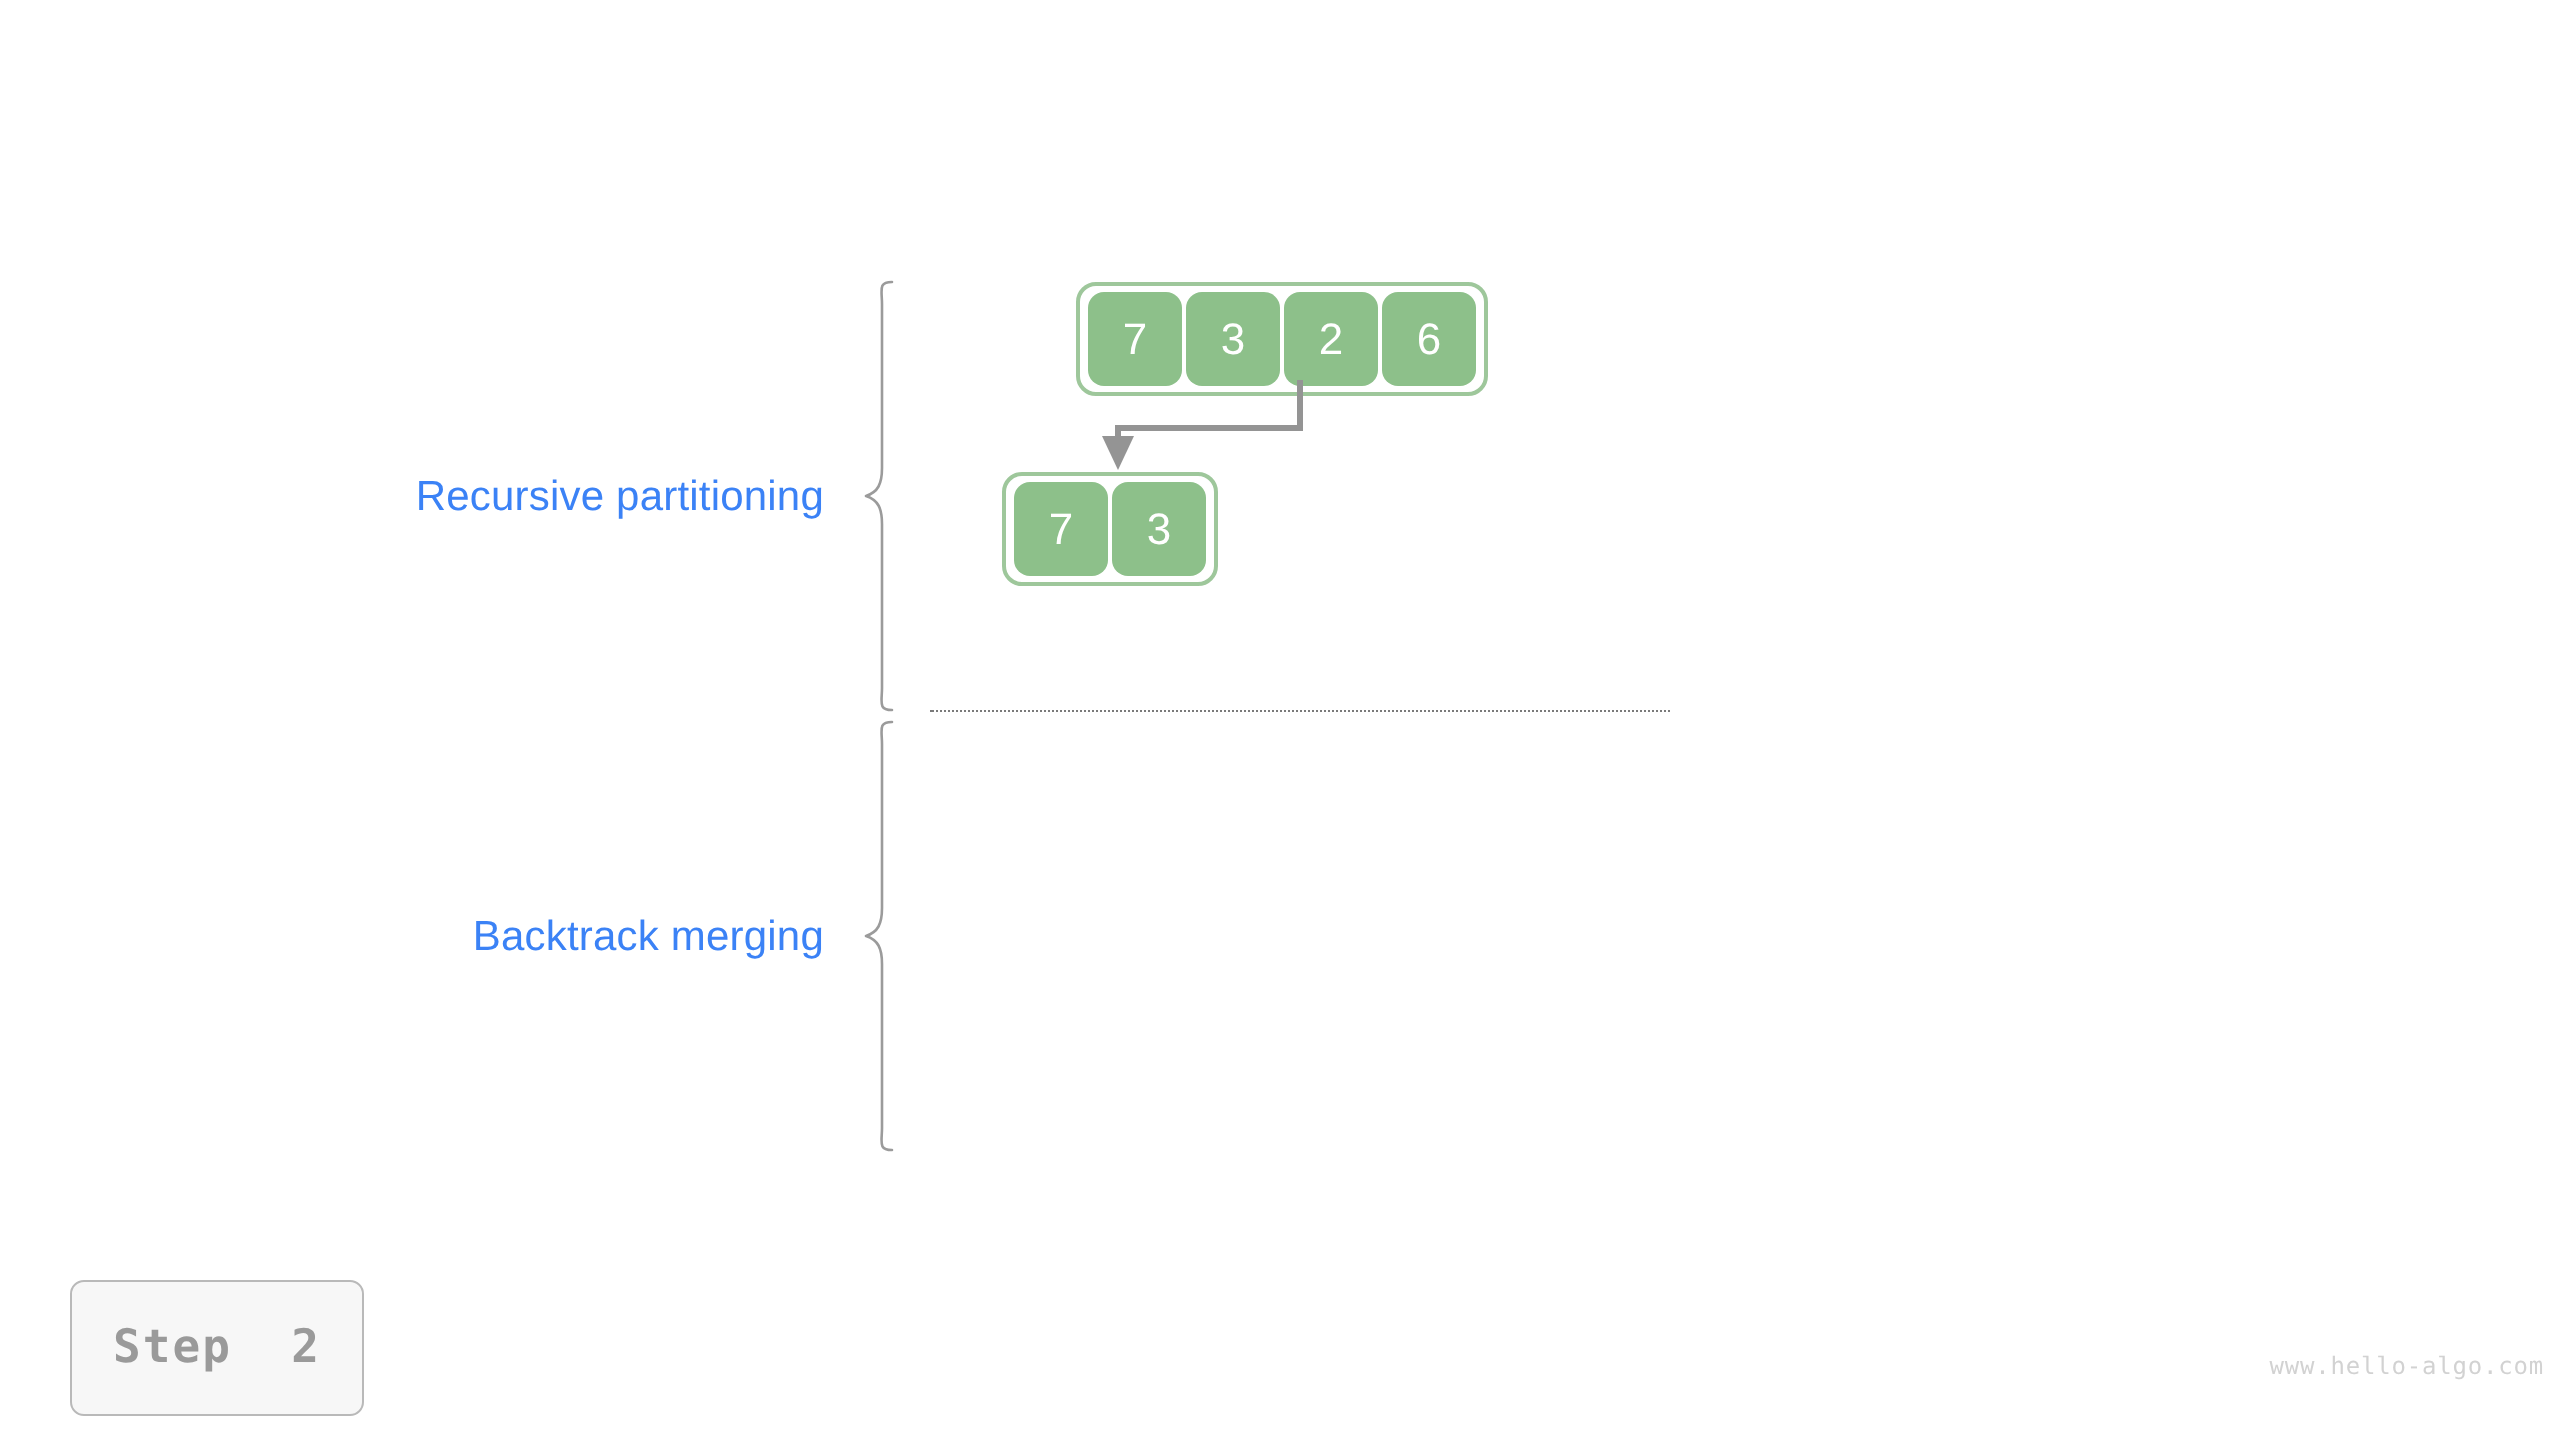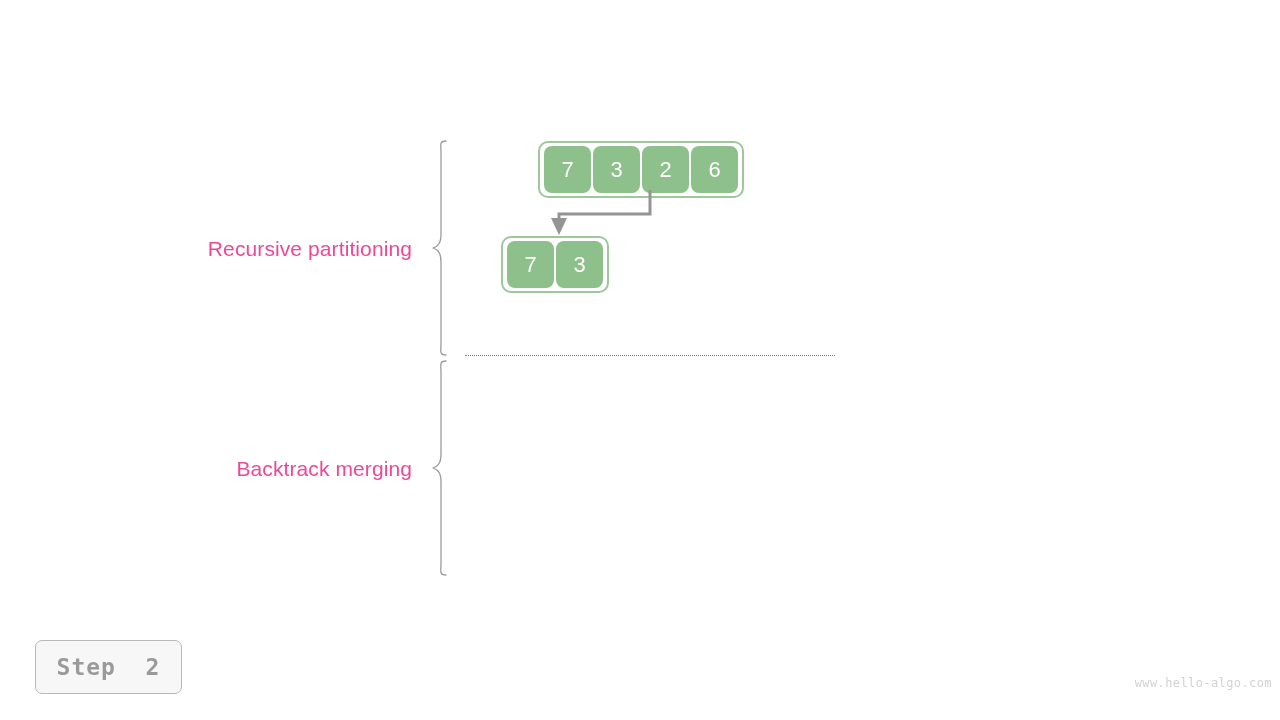--- a/index.html
+++ b/index.html
@@ -21,21 +21,21 @@
     top: 0;
     width: 1280px;
     height: 720px;
   }
 
   
   .section-label {
     position: absolute;
     font-family: "Liberation Sans", sans-serif;
     font-size: 21px;
-    color: #ec4899;
+    color: #3b82f6;
     white-space: nowrap;
     text-align: left;
     letter-spacing: 0.1px;
   }
   #label-recursive {
     right: 868px;   
     top: 237px;
   }
   #label-backtrack {
     right: 868px;
@@ -131,21 +131,21 @@
     color: #3c3c3c;
     white-space: nowrap;
   }
 
   
   #step-badge {
     position: absolute;
     left: 35px;
     top: 640px;
     width: 147px;
-    height: 54px;
+    height: 68px;
     box-sizing: border-box;
     background: #f7f7f7;
     border: 1.4px solid #b9b9b9;
     border-radius: 7px;
     display: flex;
     align-items: center;
     justify-content: center;
     font-family: "DejaVu Sans Mono", monospace;
     font-size: 23px;
     font-weight: bold;

